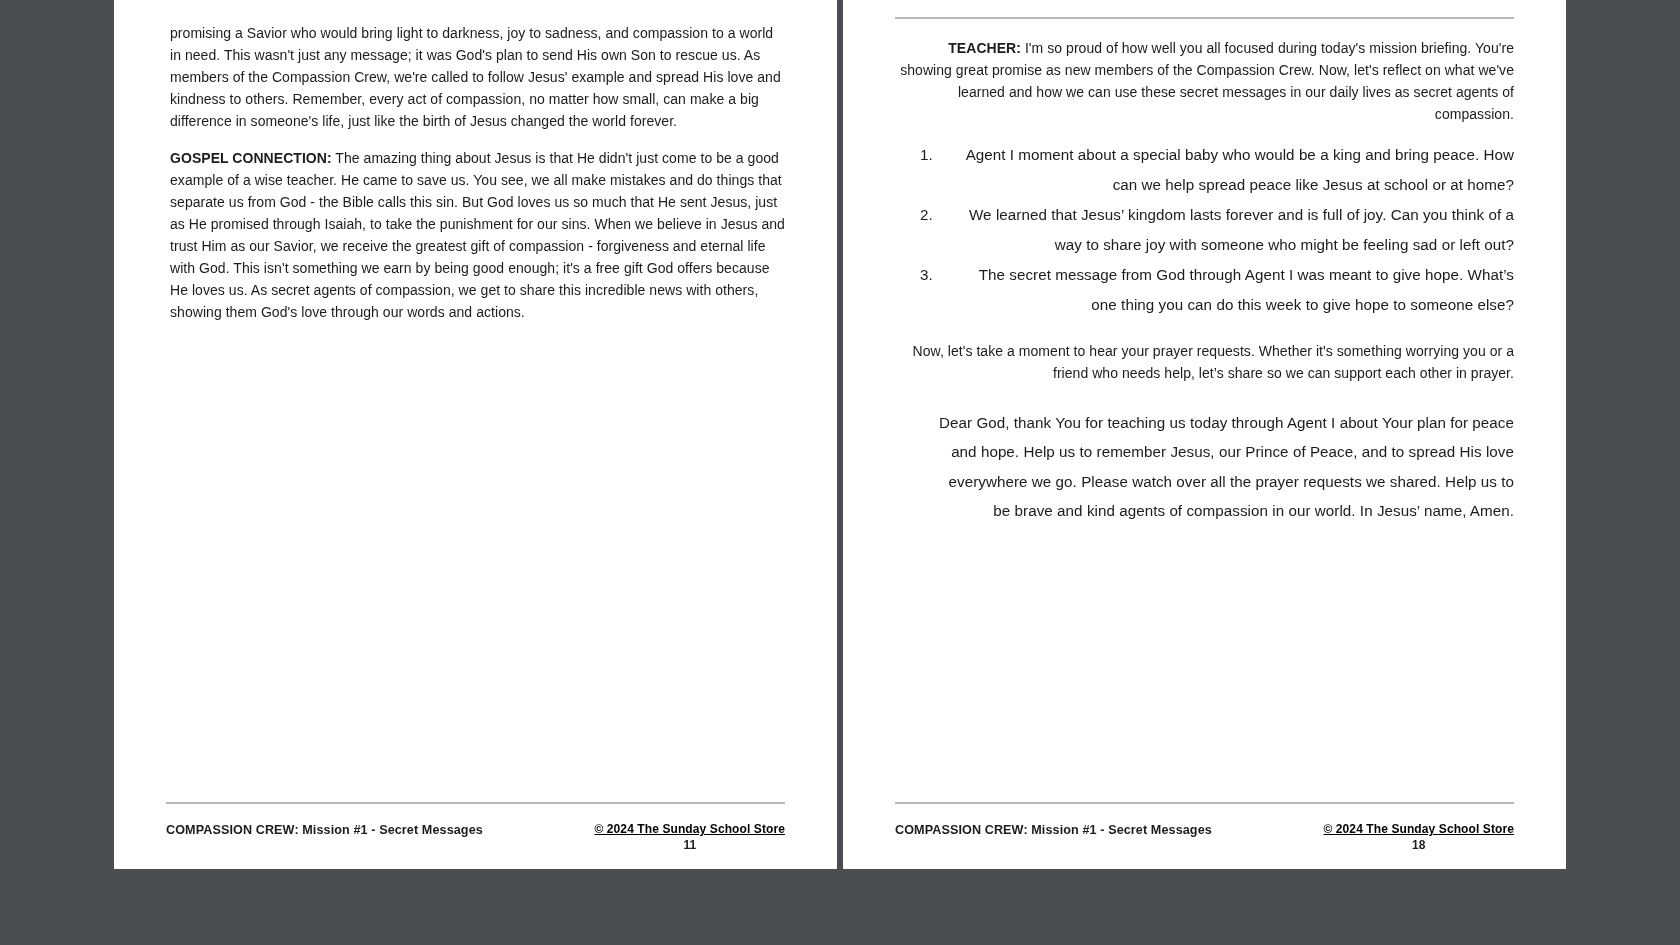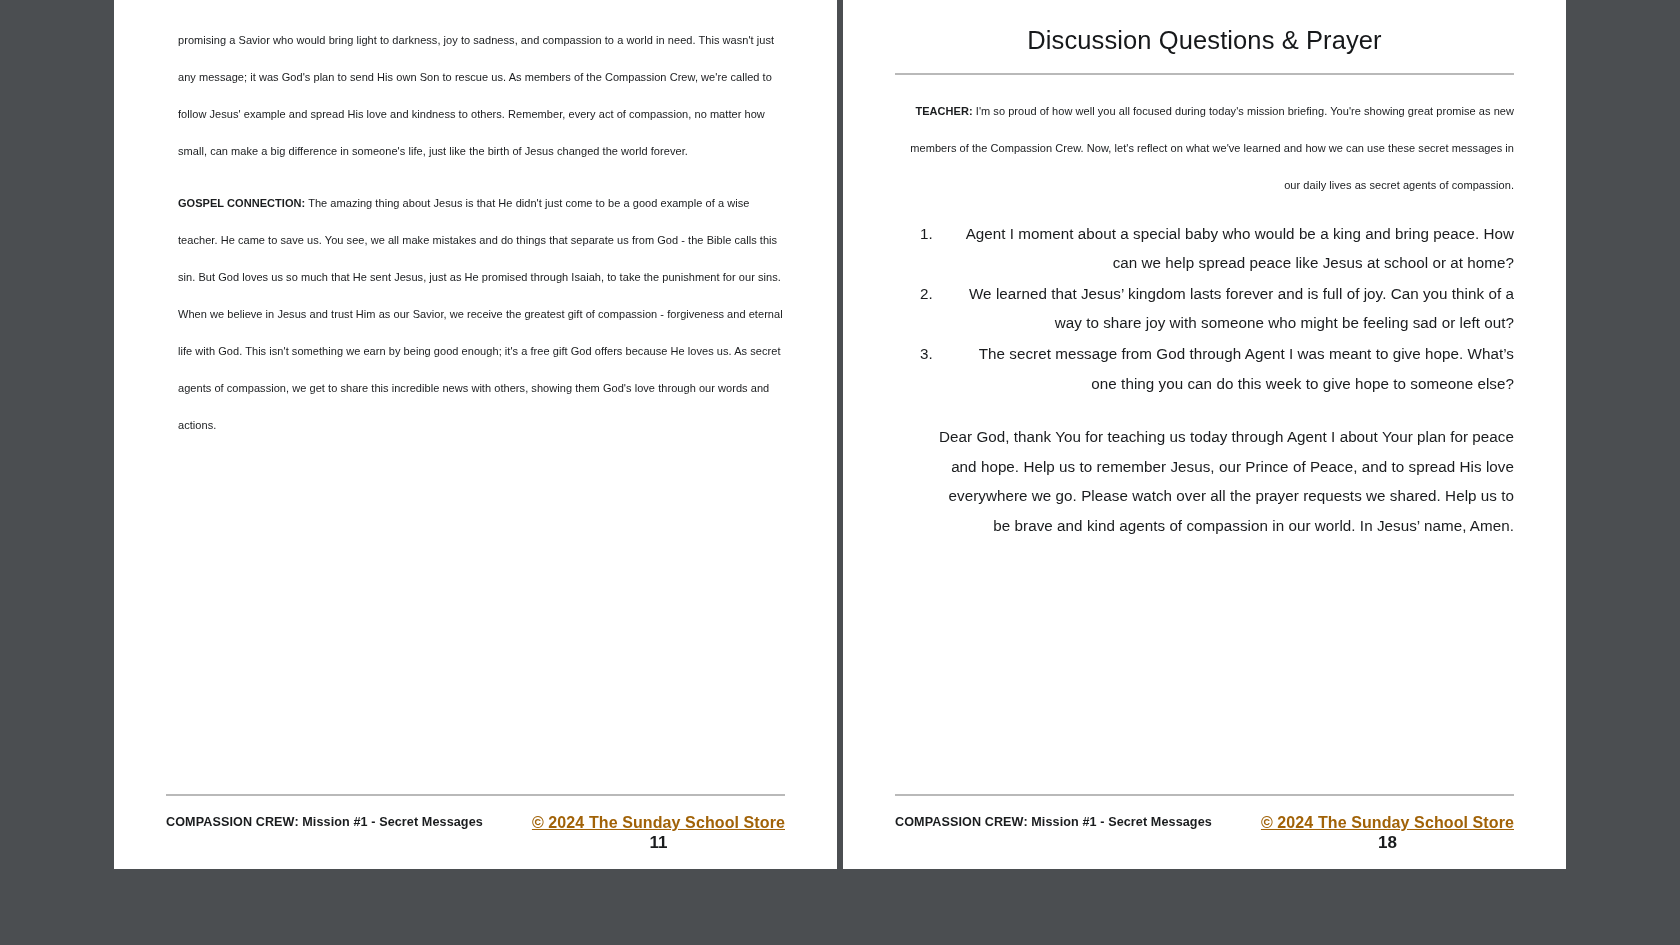--- a/index.html
+++ b/index.html
@@ -59,23 +59,23 @@
     background: #b9b9b9;
     margin-top: 17px;
     margin-bottom: 0;
   }
 
   
   .body-block {
     padding-top: 16px;
   }
   p.para {
-    margin: 0 0 15px 12px;
-    font-size: 11px;
-    line-height: 37px;
+    margin: 0 0 15px 4px;
+    font-size: 14px;
+    line-height: 22px;
     color: #1a1c1e;
     letter-spacing: 0.05px;
   }
   p.para:last-child {
     margin-bottom: 0;
   }
   .lead {
     font-weight: bold;
   }
 
@@ -129,31 +129,31 @@
   }
   .footer-left {
     white-space: nowrap;
     letter-spacing: 0.1px;
   }
   .footer-right {
     text-align: center;
     line-height: 1.0;
   }
   .footer-link {
-    color: #a16207;
+    color: #000000;
     text-decoration: underline;
     white-space: nowrap;
-    font-size: 16px;
+    font-size: 12px;
     letter-spacing: 0.1px;
     display: inline-block;
   }
   .footer-pageno {
     display: block;
     margin-top: 3px;
-    font-size: 17px;
+    font-size: 12px;
     color: #1a1c1e;
     text-align: center;
   }
 </style>
 </head>
 <body>
 
 <div class="viewer">
 
   <div class="page">
@@ -172,33 +172,33 @@
           <a class="footer-link" href="#">© 2024 The Sunday School Store</a>
           <span class="footer-pageno">11</span>
         </span>
       </div>
     </div>
   </div>
 
   <div class="page">
     <div class="page-inner">
 
-      <h1 class="page-heading">Discussion Questions &amp; Prayer</h1>
       <div class="heading-rule"></div>
 
       <div class="body-block" style="padding-top:18px;text-align:right;">
 
         <p class="para"><span class="lead">TEACHER:</span><span> I'm so proud of how well you all focused during today's mission briefing. You're showing great promise as new members of the Compassion Crew. Now, let's reflect on what we've learned and how we can use these secret messages in our daily lives as secret agents of compassion.</span></p>
 
         <ol class="q-list">
           <li>Agent I moment about a special baby who would be a king and bring peace. How can we help spread peace like Jesus at school or at home?</li>
           <li>We learned that Jesus’ kingdom lasts forever and is full of joy. Can you think of a way to share joy with someone who might be feeling sad or left out?</li>
           <li>The secret message from God through Agent I was meant to give hope. What’s one thing you can do this week to give hope to someone else?</li>
         </ol>
 
+        <p class="para">Now, let's take a moment to hear your prayer requests. Whether it's something worrying you or a friend who needs help, let’s share so we can support each other in prayer.</p>
 
         <div class="prayer-block">
           <p>Dear God, thank You for teaching us today through Agent I about Your plan for peace and hope. Help us to remember Jesus, our Prince of Peace, and to spread His love everywhere we go. Please watch over all the prayer requests we shared. Help us to be brave and kind agents of compassion in our world. In Jesus’ name, Amen.</p>
         </div>
 
       </div>
     </div>
 
     <div class="page-footer">
       <div class="footer-rule"></div>

